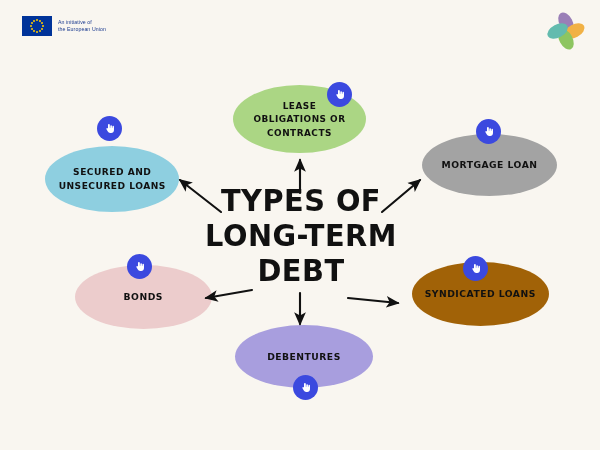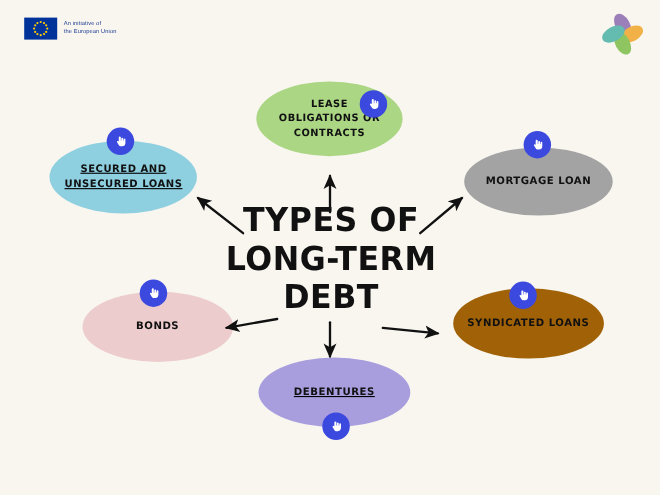--- a/index.html
+++ b/index.html
@@ -100,22 +100,22 @@
     line-height: 1.45;
     letter-spacing: 0.5px;
     color: #111111;
     text-transform: uppercase;
     white-space: pre-line;
     padding: 0 8px;
     transform: scaleX(0.97);
   }
 
   
-  #bubble-secured   { left: 45px;  top: 128px; width: 134px; height: 66px; background: #8ecfe0; text-decoration: underline; }
-  #bubble-lease     { left: 233px; top: 74px;  width: 133px; height: 68px; background: #abd684; }
+  #bubble-secured   { left: 45px;  top: 146px; width: 134px; height: 66px; background: #8ecfe0; }
+  #bubble-lease     { left: 233px; top: 85px;  width: 133px; height: 68px; background: #abd684; }
   #bubble-mortgage  { left: 422px; top: 134px; width: 135px; height: 62px; background: #d9a0ba; }
   #bubble-bonds     { left: 75px;  top: 265px; width: 137px; height: 64px; background: #eccccc; text-align: center; }
   #bubble-syndicated{ left: 412px; top: 262px; width: 137px; height: 64px; background: #ddb97f; }
   #bubble-debentures{ left: 235px; top: 325px; width: 138px; height: 63px; background: #a89ede; }
 
   #bubble-lease .bubble-label { font-size: 9.2px; }
   #bubble-secured .bubble-label { font-size: 9.4px; }
 
   
   .tap-badge {
@@ -256,21 +256,21 @@
       <span class="bubble-label">SYNDICATED LOANS</span>
     </div>
     <div class="tap-badge" id="badge-syndicated" style="background: rgb(59, 73, 223);">
       <svg width="13" height="13" viewBox="0 0 24 24" fill="#ffffff" aria-hidden="true">
         <path d="M9.2 11.4V5.6a1.7 1.7 0 0 1 3.4 0v5.1h.9V7.3a1.5 1.5 0 0 1 3 0v3.4h.9V8.6a1.45 1.45 0 0 1 2.9 0v6.1c0 3.3-2.1 5.6-5.3 5.6h-1.7c-2.2 0-3.4-1-4.4-2.6l-2.5-4.1a1.5 1.5 0 0 1 2.3-1.9l.5.7z"></path>
       </svg>
     </div>
   </div>
 
   <div class="node">
-    <div class="bubble" id="bubble-debentures" style="background: rgb(168, 158, 222); text-decoration: underline;">
+    <div class="bubble" id="bubble-debentures" style="background: rgb(168, 158, 222);">
       <span class="bubble-label">DEBENTURES</span>
     </div>
     <div class="tap-badge" id="badge-debentures" style="background: rgb(59, 73, 223);">
       <svg width="13" height="13" viewBox="0 0 24 24" fill="#ffffff" aria-hidden="true">
         <path d="M9.2 11.4V5.6a1.7 1.7 0 0 1 3.4 0v5.1h.9V7.3a1.5 1.5 0 0 1 3 0v3.4h.9V8.6a1.45 1.45 0 0 1 2.9 0v6.1c0 3.3-2.1 5.6-5.3 5.6h-1.7c-2.2 0-3.4-1-4.4-2.6l-2.5-4.1a1.5 1.5 0 0 1 2.3-1.9l.5.7z"></path>
       </svg>
     </div>
   </div>
 
 </div>

